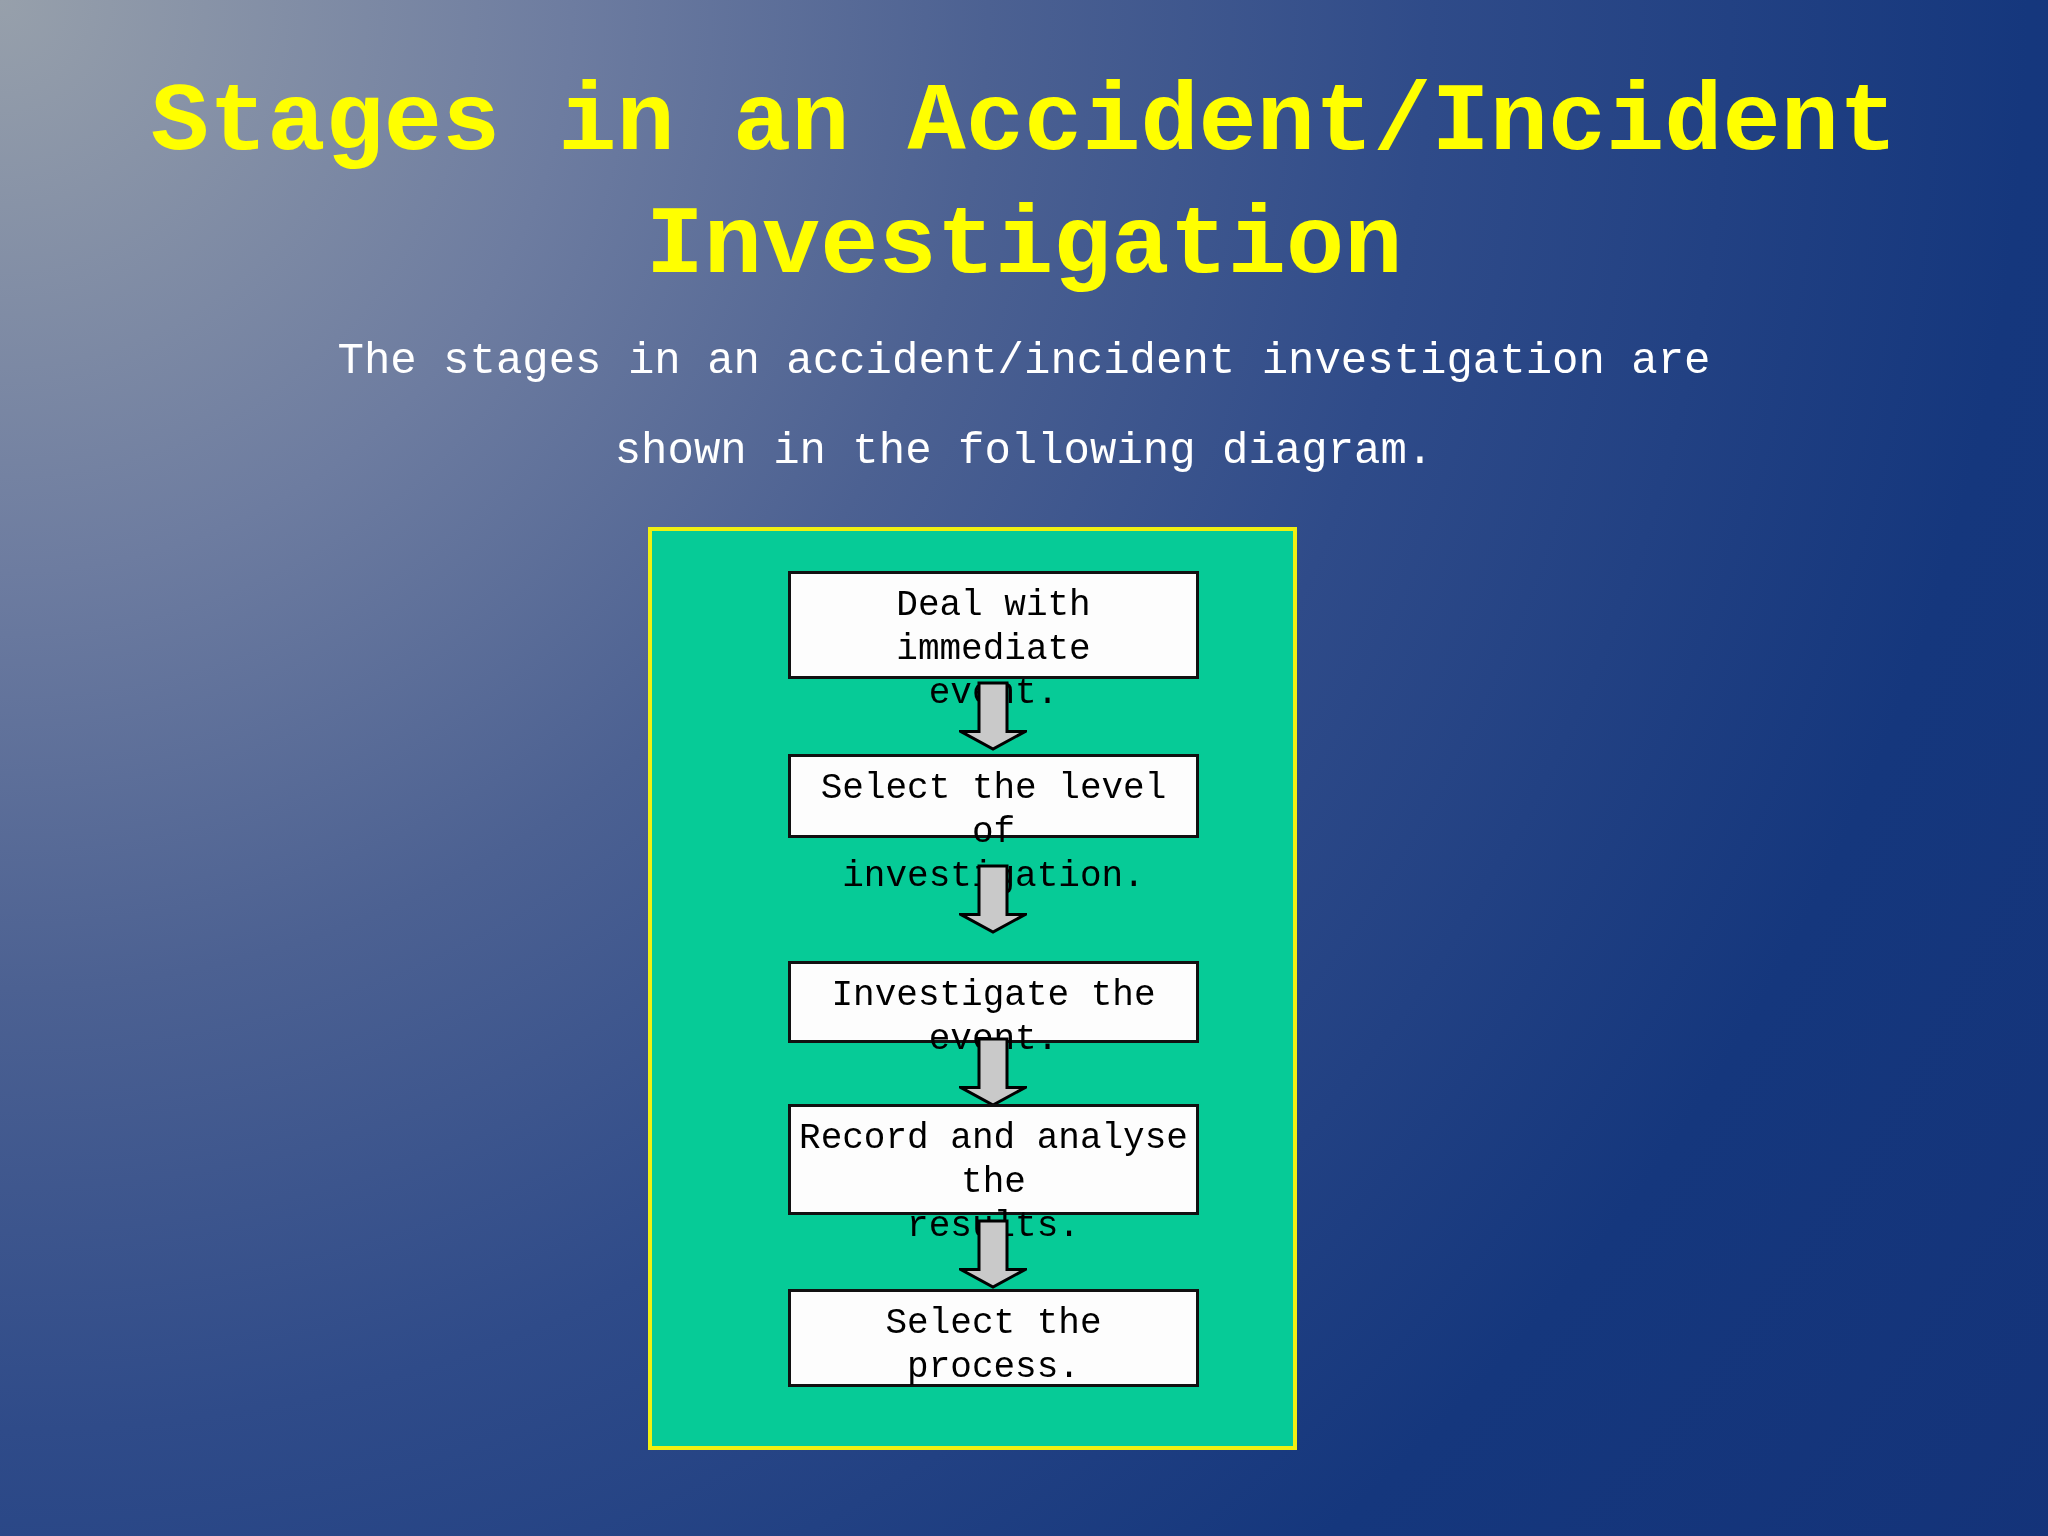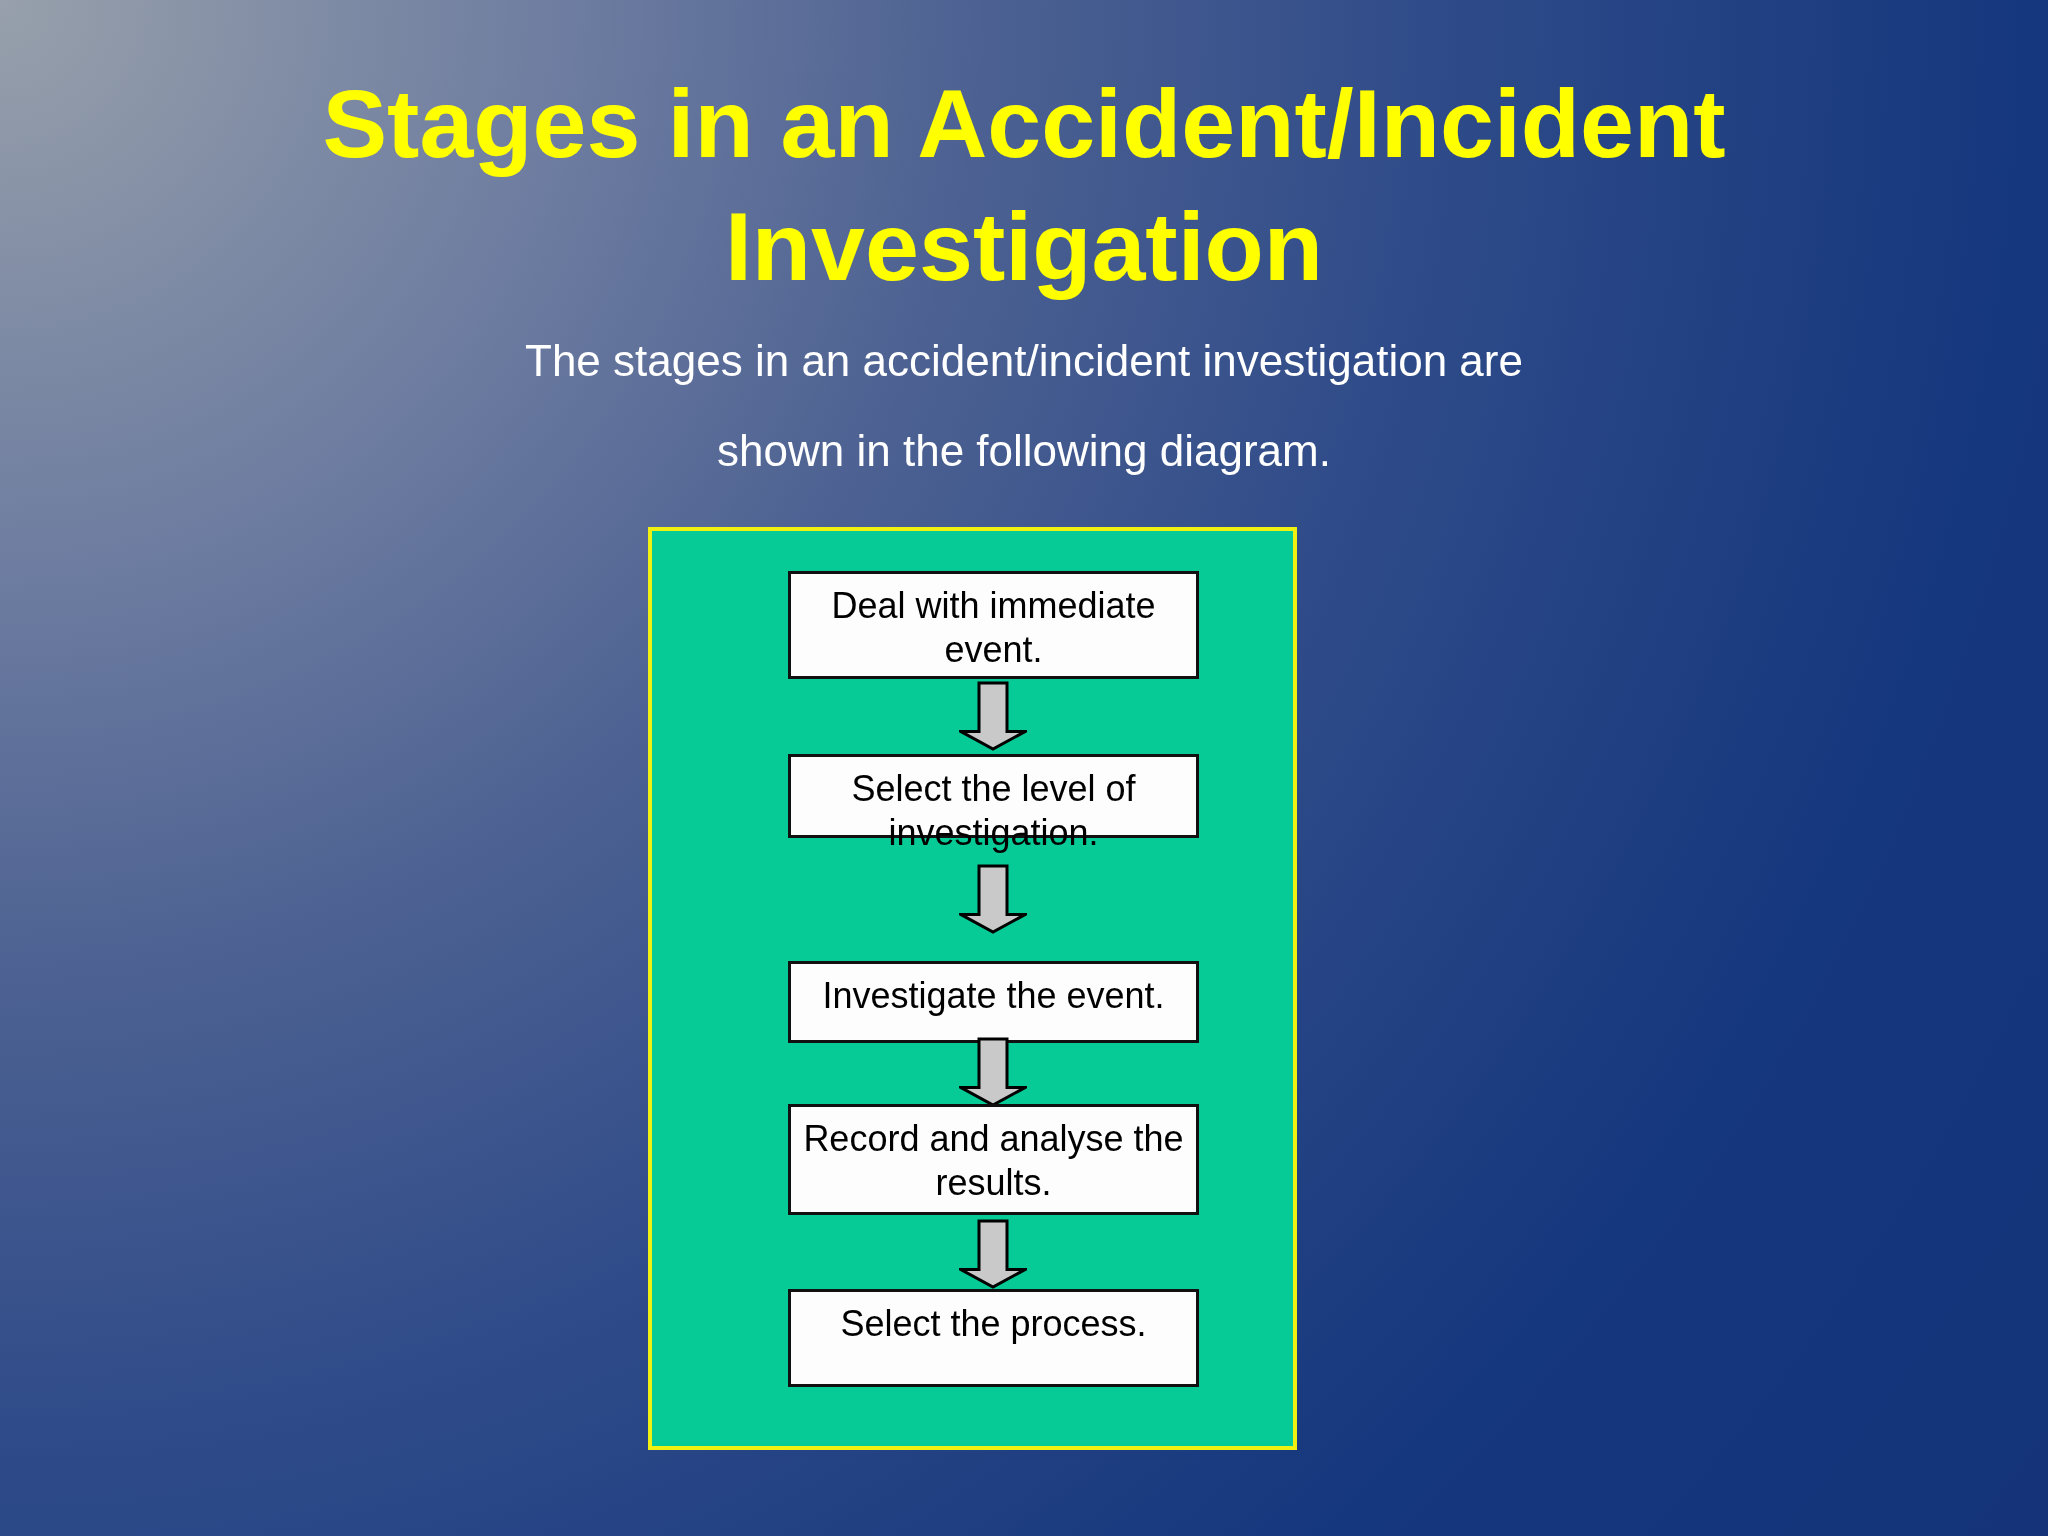--- a/index.html
+++ b/index.html
@@ -1,20 +1,20 @@
 <!DOCTYPE html>
 <html><head>
 <meta charset="utf-8">
 <style>
   html,body{margin:0;padding:0;background:#0b1f4a;}
   .slide{
     position:relative;
     width:2048px;height:1536px;
     overflow:hidden;
-    font-family:Liberation Sans, sans-serif;
+    font-family:Liberation Mono, monospace;
     background:radial-gradient(circle 2600px at 0% 0%,
       #97a0ab 0%, #6d7ca0 22%, #4c6192 38%, #2f4b89 55%, #15377d 78%, #143379 100%);
   }
   .title{
     position:absolute;top:62px;left:0;width:100%;
     text-align:center;
     color:#ffff00;
     font-size:97px;line-height:123px;font-weight:bold;
     white-space:pre-line;
   }

